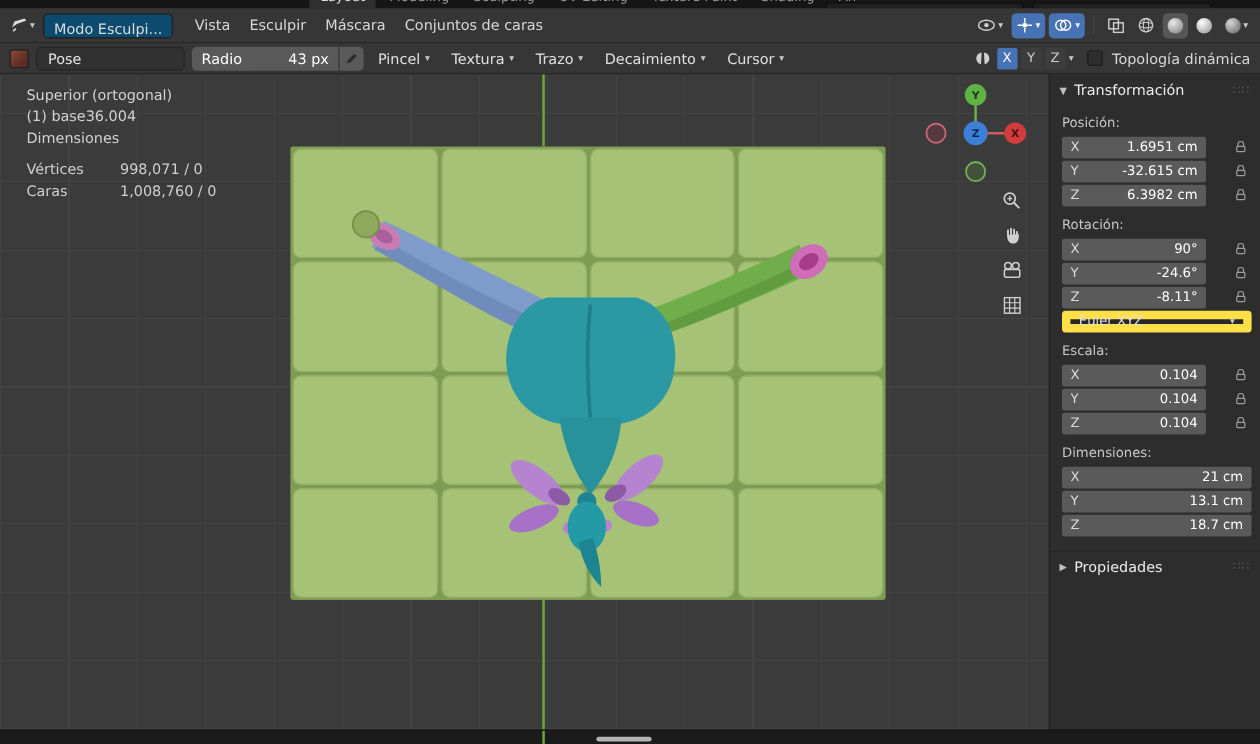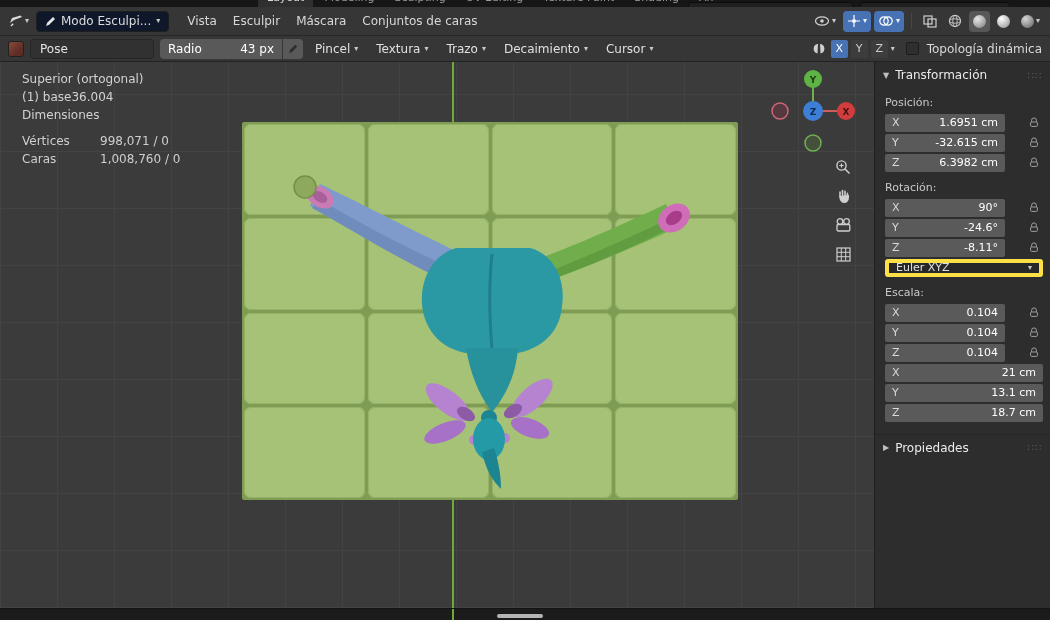--- a/index.html
+++ b/index.html
@@ -13,22 +13,22 @@
   .tabs-strip { position:absolute; top:0; left:0; right:0; height:7px; background:#161616; overflow:hidden; }
   .tabs-inner { position:absolute; top:-12px; left:258px; display:flex; gap:2px; font-size:11px; color:#9a9a9a; white-space:nowrap; }
   .wtab { padding:3px 9px; }
   .wtab.active { background:#2f2f2f; color:#ddd; border-radius:4px 4px 0 0; }
   .strip-pill { position:absolute; top:2px; height:10px; background:#1f1f1f; border:1px solid #0d0d0d; border-radius:3px; }
 
   
   .hdr1 { position:absolute; top:7px; left:0; right:0; height:29px; background:#363636; border-bottom:1px solid #272727;
           display:flex; align-items:center; padding:0 6px; }
   .editor-btn { display:flex; align-items:center; gap:2px; padding:2px 3px; margin-right:4px; }
-  .mode-btn { display:flex; align-items:center; gap:5px; background:#0f172a; border:1px solid #1e1e1e; border-radius:4px;
-              height:21px; padding:0 8px; color:#dcdcdc; margin-right:10px; white-space:nowrap; }
+  .mode-btn { display:flex; align-items:center; gap:5px; background:#0c4a6e; border:1px solid #1e1e1e; border-radius:4px;
+              height:21px; padding:0 8px; color:#dcdcdc; margin-right:10px; white-space:nowrap;flex-direction:column; }
   .menu-item { padding:3px 8px; color:#d8d8d8; white-space:nowrap; }
   .hdr1-right { margin-left:auto; display:flex; align-items:center; gap:3px; }
   .hbtn { display:flex; align-items:center; gap:2px; height:21px; padding:0 4px; border-radius:4px; }
   .hbtn.on { background:#4772b3; }
   .hbtn.lit { background:#575757; }
   .sep { width:1px; height:16px; background:#474747; margin:0 4px; }
   .chev { font-size:8px; color:#c9c9c9; line-height:1; }
   .sphere { width:13px; height:13px; border-radius:50%; }
   .sphere.solid    { background:radial-gradient(circle at 35% 30%, #e8e8e8, #7a7a7a); }
   .sphere.material { background:radial-gradient(circle at 35% 30%, #ffffff, #8b8b8b); }
@@ -81,21 +81,21 @@
   .panel-hdr { height:26px; display:flex; align-items:center; gap:6px; padding:0 8px; color:#ebebeb; font-size:12px; }
   .panel-hdr .tri { font-size:8px; color:#c0c0c0; }
   .grip { margin-left:auto; color:#5c5c5c; font-size:10px; letter-spacing:1px; }
   .section-label { color:#c8c8c8; padding:8px 10px 4px; }
   .frow { display:flex; align-items:center; padding:0 7px 0 10px; margin-bottom:1px; height:19px; }
   .field { flex:0 0 120px; height:18px; background:#5a5a5a; border-radius:2px;
            display:flex; align-items:center; padding:0 7px; color:#fff; }
   .field.wide { flex:1; }
   .field .ax { color:#dadada; margin-right:auto; }
   .lockbtn { margin-left:auto; width:18px; display:flex; justify-content:center; align-items:center; }
-  .dropdown { flex:1; height:18px; background:#282828; border:4px solid #fde047; border-radius:3px;
+  .dropdown { flex:1; height:18px; background:#282828; border:7px solid #fde047; border-radius:3px;
               display:flex; align-items:center; padding:0 7px; color:#e0e0e0; margin:3px 0; }
   .dropdown .chev { margin-left:auto; }
 
   
   .statusbar { position:absolute; bottom:0; left:0; right:0; height:12px; background:#1b1b1b; border-top:1px solid #141414; }
   .status-axis { position:absolute; left:452px; top:0; bottom:0; width:2px; background:#6fa938; }
   .status-pill { position:absolute; left:497px; bottom:2px; width:46px; height:4px; background:#b5b5b5; border-radius:2px; }
 </style>
 </head>
 <body>
@@ -476,20 +476,21 @@
         <span class="val">0.104</span>
       </div>
       <div class="lockbtn">
         <svg width="10" height="11" viewBox="0 0 10 11">
             <path d="M2.6 5 V3.3 a2.4 2.4 0 0 1 4.8 0 V5" fill="none" stroke="#9f9f9f"></path>
             <rect x="1.6" y="5" width="6.8" height="4.4" rx="1" fill="none" stroke="#9f9f9f"></rect>
           </svg>
       </div>
     </div>
 
+    <div class="section-label">Dimensiones:</div>
     <div class="frow">
       <div class="field wide">
         <span class="ax">X</span>
         <span class="val">21 cm</span>
       </div>
     </div>
     <div class="frow">
       <div class="field wide">
         <span class="ax">Y</span>
         <span class="val">13.1 cm</span>

